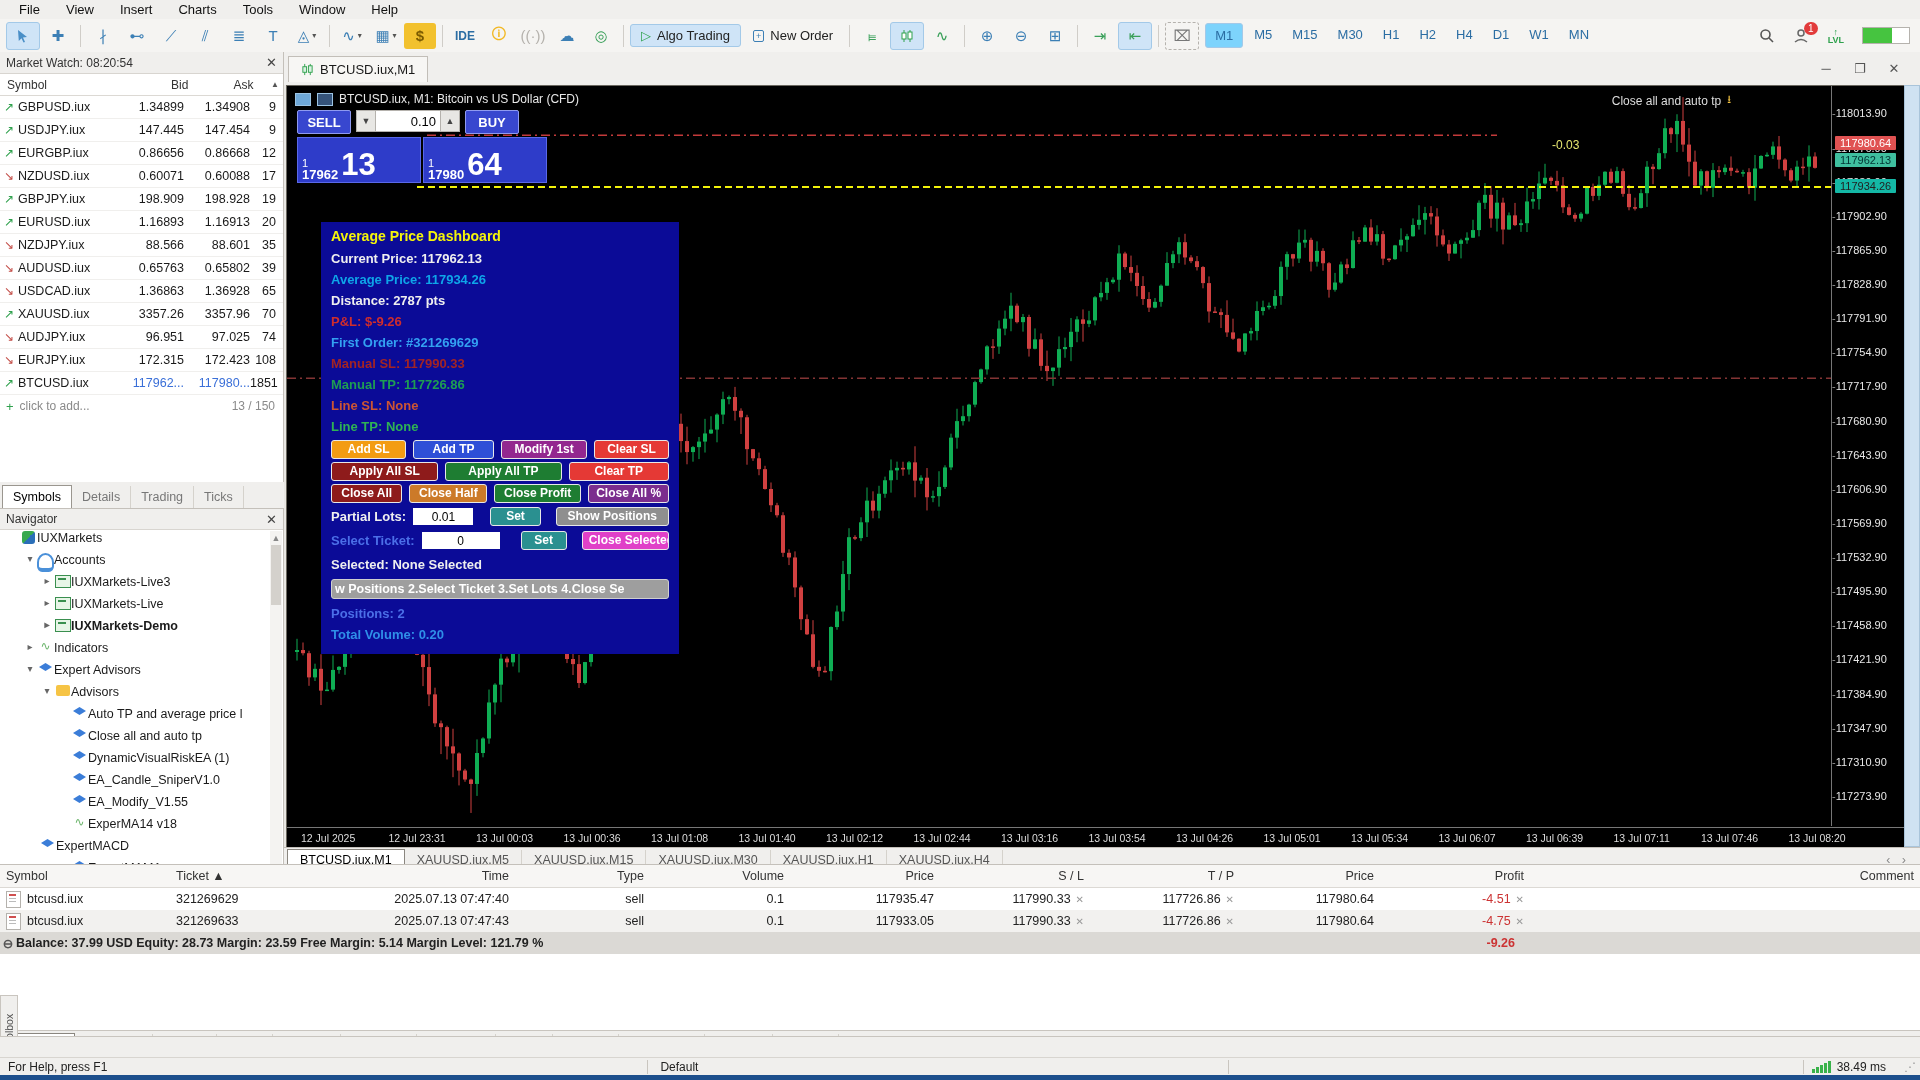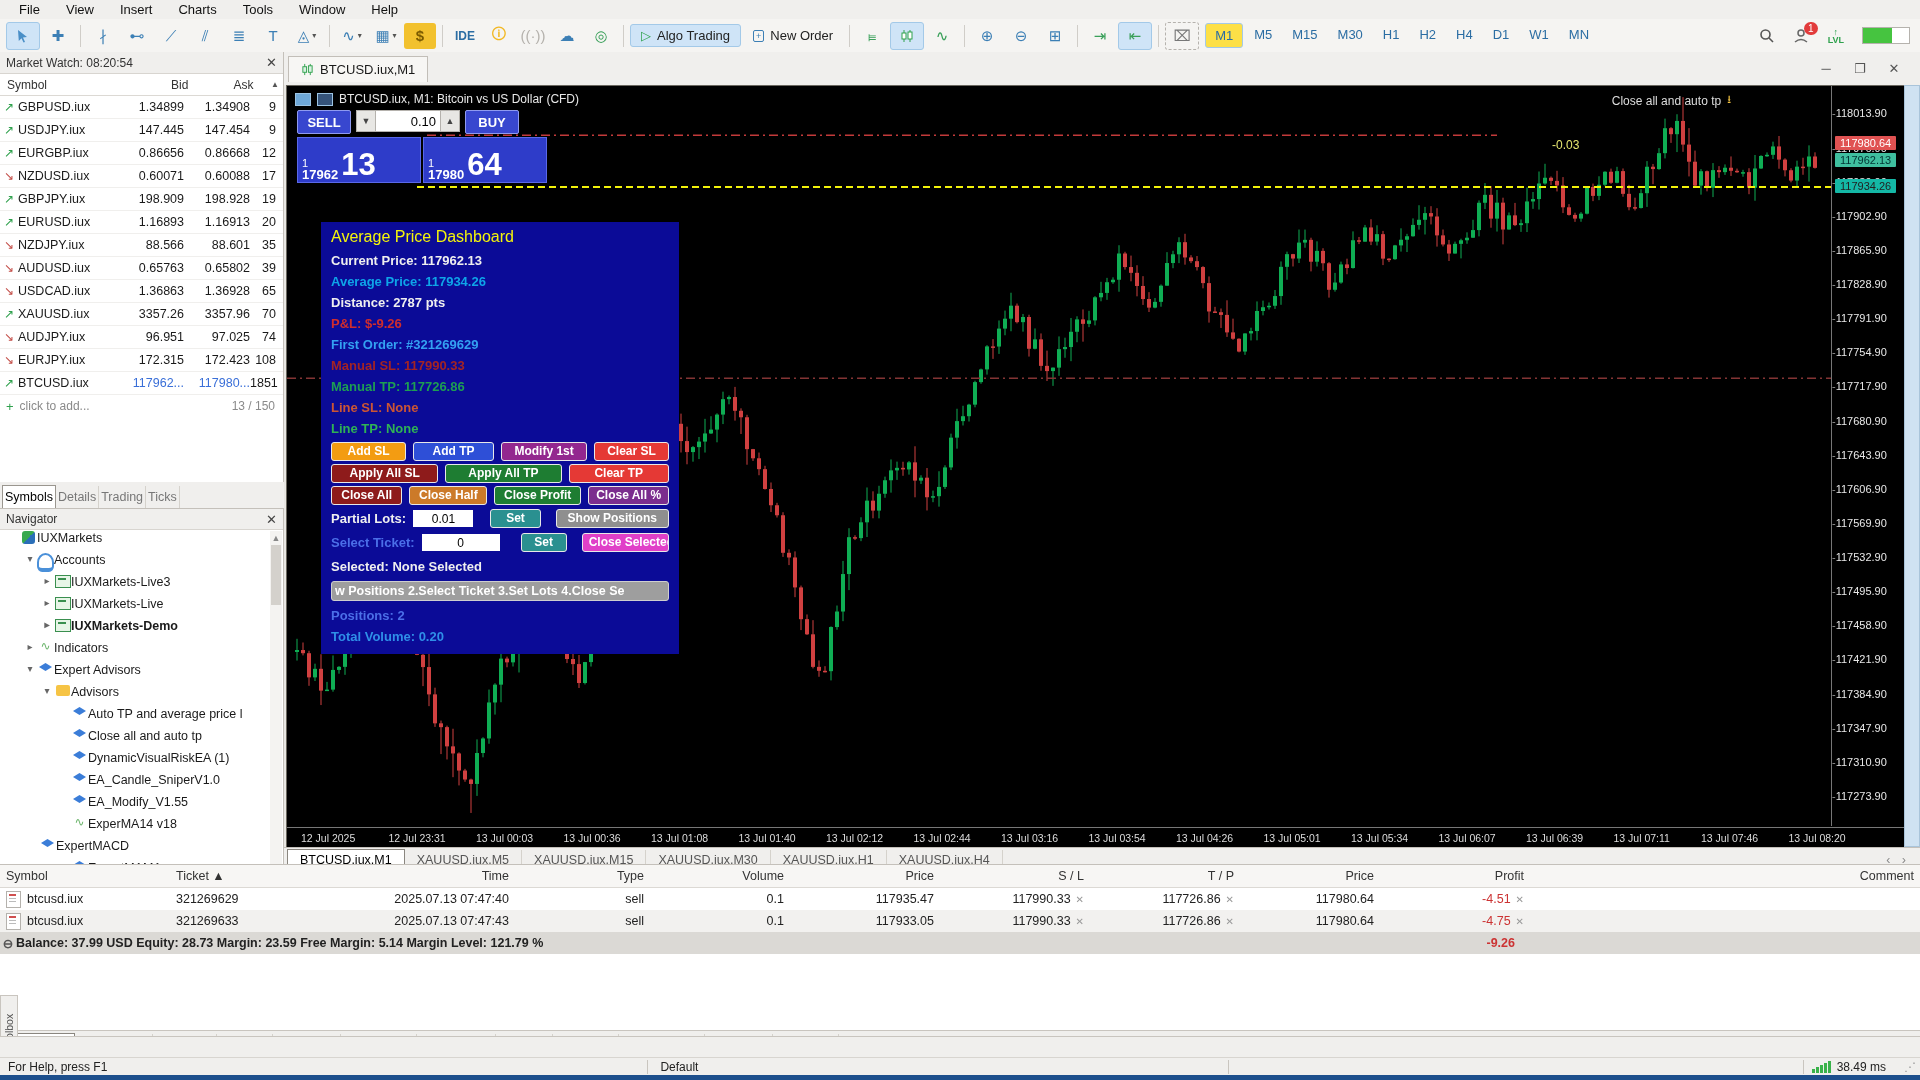--- a/index.html
+++ b/index.html
@@ -9,42 +9,42 @@
   #menubar{left:0;top:0;width:1920px;height:19px;background:#f0efed;display:flex;align-items:center;padding-left:6px;}
   .menu-item{padding:2px 13px;font-size:13px;color:#111;cursor:default;}
   #toolbar{left:0;top:19px;width:1920px;height:33px;background:#f5f4f2;border-bottom:1px solid #d8d5d0;display:flex;align-items:center;padding-left:6px;gap:2px;}
   .tb-btn{min-width:26px;height:26px;display:flex;align-items:center;justify-content:center;border-radius:3px;color:#3c7fb5;font-size:15px;gap:3px;padding:0 3px;}
   .tb-btn.active{background:#cfe4f7;border:1px solid #a3c9e8;}
   .tb-btn.text{font-size:12px;color:#2b6da3;font-weight:700;}
   .tb-sep{width:1px;height:22px;background:#d0cdc8;margin:0 4px;}
   .tb-label-btn{display:flex;align-items:center;gap:6px;padding:3px 10px;border-radius:3px;font-size:13px;color:#222;}
   .tb-label-btn.active{background:#cfe4f7;border:1px solid #a3c9e8;}
   .tf-btn{padding:4px 9px;font-size:13px;color:#2b6da3;border-radius:3px;}
-  .tf-btn.active{background:#fde047;border:1px solid #a3c9e8;}
+  .tf-btn.active{background:#7dd3fc;border:1px solid #a3c9e8;}
   .badge{position:absolute;top:-6px;right:-8px;background:#e23b3b;color:#fff;border-radius:8px;font-size:10px;padding:0 4px;height:13px;line-height:13px;}
   #lvl-meter{width:46px;height:15px;border:1px solid #b5b2ad;background:#fff;}
   #lvl-meter>div{height:100%;background:#46c440;}
   
   #left{left:0;top:52px;width:283px;height:812px;background:#fff;border-right:1px solid #c4c0ba;}
   .panel-title{height:21px;background:#f0efed;border-bottom:1px solid #d8d5d0;display:flex;align-items:center;padding:0 6px;color:#333;font-size:12px;}
   .panel-title .x{margin-left:auto;color:#444;font-size:13px;cursor:default;}
   #mw-header{display:flex;height:21px;border-bottom:1px solid #dcd9d4;align-items:center;font-size:12px;color:#333;}
   .mw-c1{width:118px;padding-left:7px;}.mw-c2{width:66px;text-align:right;}.mw-c3{width:66px;text-align:right;}.mw-c4{width:26px;text-align:right;padding-right:4px;}
   .mw-row{display:flex;height:22px;align-items:center;border-bottom:1px solid #f0efed;font-size:12.5px;}
   .mw-row .sym{width:100px;color:#1a1a1a;}
   .mw-row .arr{width:18px;text-align:center;font-size:12px;}
   .arr.up{color:#2fa14d;} .arr.down{color:#c4504a;}
   .mw-row .bid,.mw-row .ask{width:66px;text-align:right;color:#1a1a1a;}
   .mw-row .spr{width:26px;text-align:right;padding-right:4px;color:#1a1a1a;}
   .mw-row.blue .bid,.mw-row.blue .ask{color:#3a6fd8;}
   #mw-add{display:flex;height:22px;align-items:center;color:#8a8a8a;padding:0 6px;}
   #mw-add .plus{color:#2fa14d;margin-right:6px;font-size:13px;}
   #mw-add .count{margin-left:auto;padding-right:2px;}
   .subtabs{display:flex;align-items:flex-end;height:26px;border-bottom:1px solid #c4c0ba;background:#f0efed;padding-left:2px;font-size:12.5px;color:#777;}
-  .subtab{padding:4px 2px;border-right:1px solid #d5d2cc;text-align:center;}
+  .subtab{padding:4px 10px;border-right:1px solid #d5d2cc;text-align:center;}
   .subtab.active{background:#fff;border:1px solid #9a968f;border-bottom:none;color:#000;}
   .tree-row{display:flex;align-items:flex-start;height:22px;font-size:12.5px;color:#1a1a1a;white-space:nowrap;overflow:hidden;}
   .tree-row .exp{width:14px;color:#666;font-size:10px;text-align:center;}
   .tree-row .ico{width:17px;display:flex;justify-content:center;}
   .tree-row.bold{font-weight:700;}
   .ico-folder{width:14px;height:11px;background:#f6c445;border-radius:2px 2px 2px 2px;position:relative;}
   .ico-folder:before{content:"";position:absolute;top:-3px;left:0;width:7px;height:3px;background:#f6c445;border-radius:2px 2px 0 0;}
   .ico-broker{width:13px;height:13px;border-radius:3px;background:linear-gradient(135deg,#37a84f 50%,#2b6fb8 50%);}
   .ico-srv{width:14px;height:11px;border:1px solid #3a8f4f;background:#e7f5e7;position:relative;}
   .ico-srv:before{content:"";position:absolute;left:2px;top:2px;width:8px;height:2px;background:#3a8f4f;}
@@ -89,21 +89,21 @@
   .oc-spin{display:flex;height:22px;}
   .oc-spin .sb{width:18px;background:#e8e7e4;border:1px solid #b5b2ad;color:#444;font-size:9px;display:flex;align-items:center;justify-content:center;}
   .oc-spin input{width:58px;border:1px solid #b5b2ad;border-left:none;border-right:none;text-align:right;font-size:13px;padding-right:4px;font-family:"Liberation Sans",sans-serif;}
   .oc-prices{display:flex;gap:2px;margin-top:3px;}
   .oc-price{width:117px;height:40px;background:#2e3cc9;border:1px solid #5a68e8;color:#fff;display:flex;align-items:flex-end;padding:2px 4px;}
   .oc-price .sm{font-size:11px;line-height:11px;margin-right:3px;}
   .oc-price .sm b{display:block;font-size:13px;}
   .oc-price .big{font-size:31px;font-weight:700;line-height:30px;}
   
   #dash{position:absolute;left:34px;top:136px;width:358px;height:432px;background:#0b0b97;padding:6px 10px;box-sizing:border-box;}
-  #dash .title{color:#f5f50a;font-size:16px;font-weight:400;margin-bottom:4px;}
+  #dash .title{color:#f5f50a;font-size:14px;font-weight:700;margin-bottom:4px;}
   .dash-line{font-size:13px;font-weight:600;height:21px;line-height:21px;white-space:nowrap;}
   .c-white{color:#efefef;} .c-yellow{color:#0ea5e9;} .c-red{color:#cf2d2d;} .c-cyan{color:#33a1f2;}
   .c-darkred{color:#a32424;} .c-darkgreen{color:#1e9e52;} .c-orange{color:#cc5533;} .c-green{color:#2fb354;}
   .c-blue{color:#4b6fe8;} .c-lblue{color:#2f8fe8;}
   .dash-btn-row{display:flex;gap:7px;margin:3px 0;align-items:center;}
   .dbtn{height:17px;line-height:17px;color:#fff;font-size:12px;font-weight:700;text-align:center;border:1px solid #e8e8e8;border-radius:3px;padding:0 6px;white-space:nowrap;overflow:hidden;}
   .dash-input{width:56px;height:15px;border:none;background:#fff;font-size:12px;text-align:center;font-family:"Liberation Sans",sans-serif;}
   .dash-instruction{background:#9e9e9e;border:1px solid #cfcfcf;border-radius:3px;color:#fff;font-weight:700;font-size:12.5px;height:18px;line-height:18px;padding:0 3px;margin:4px 0;white-space:nowrap;overflow:hidden;}
   
   #toolbox{left:0;top:864px;width:1920px;height:172px;background:#fff;border-top:1px solid #c4c0ba;}

